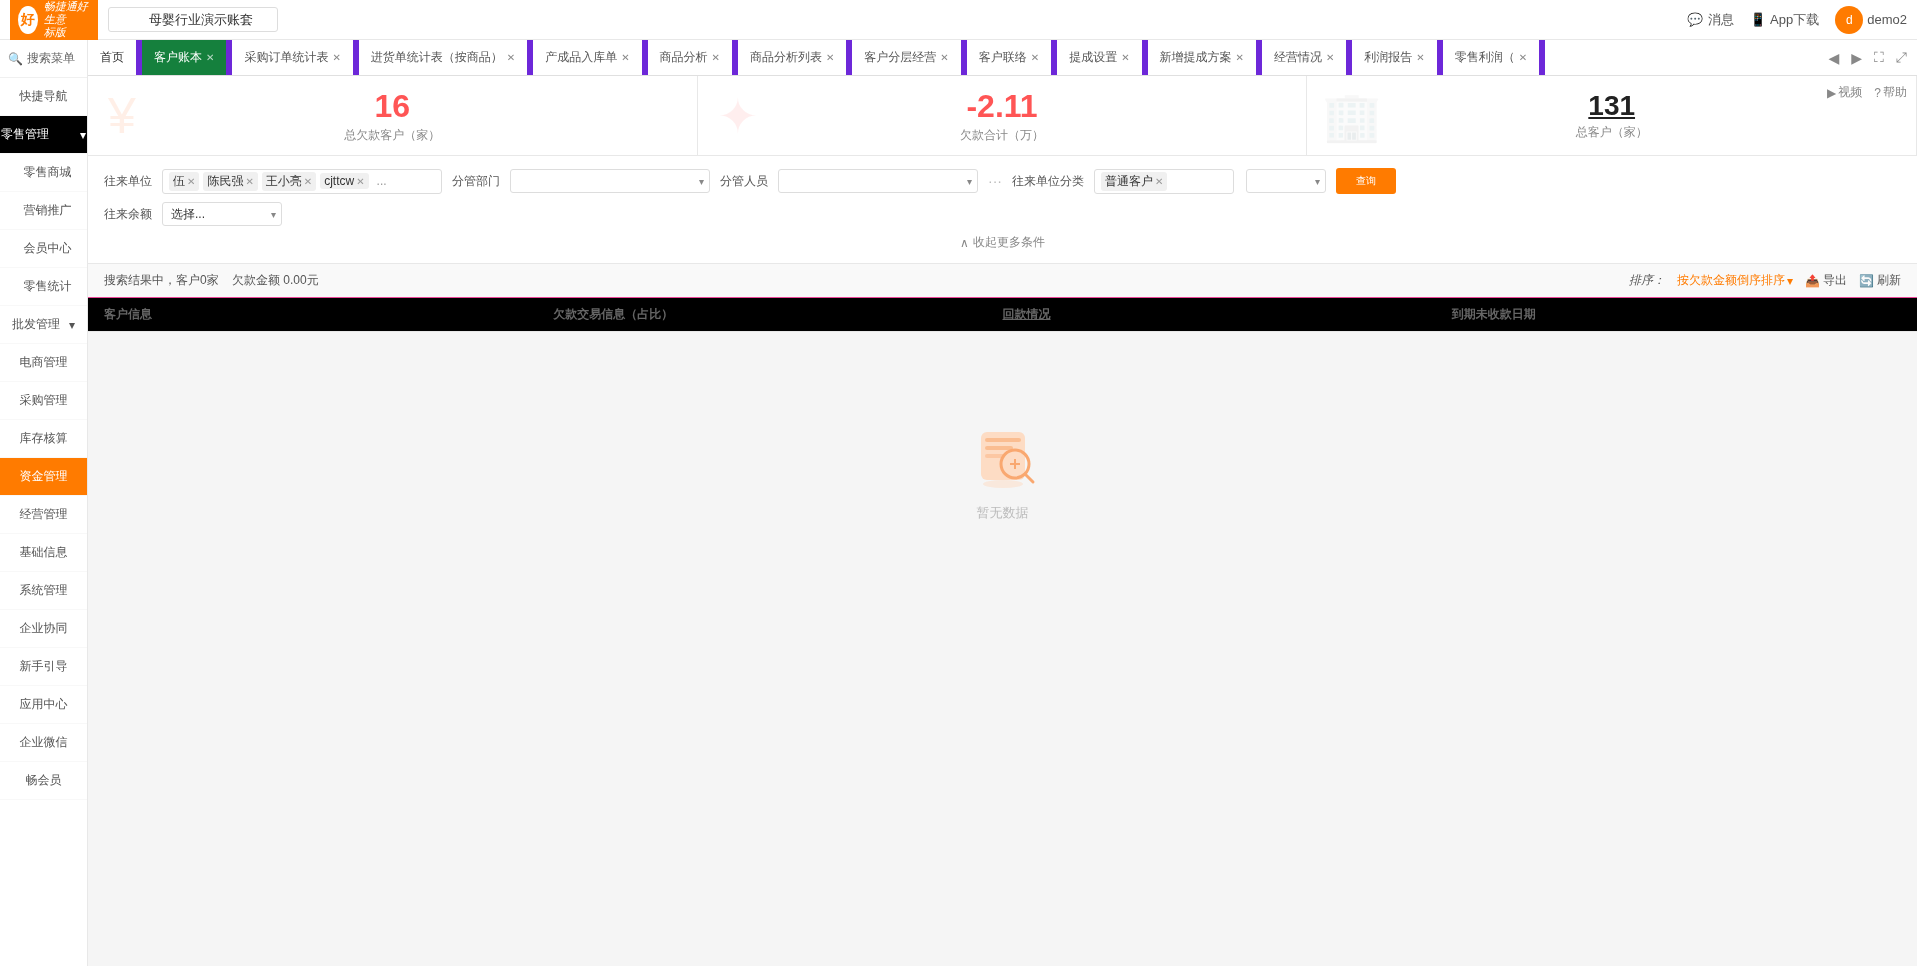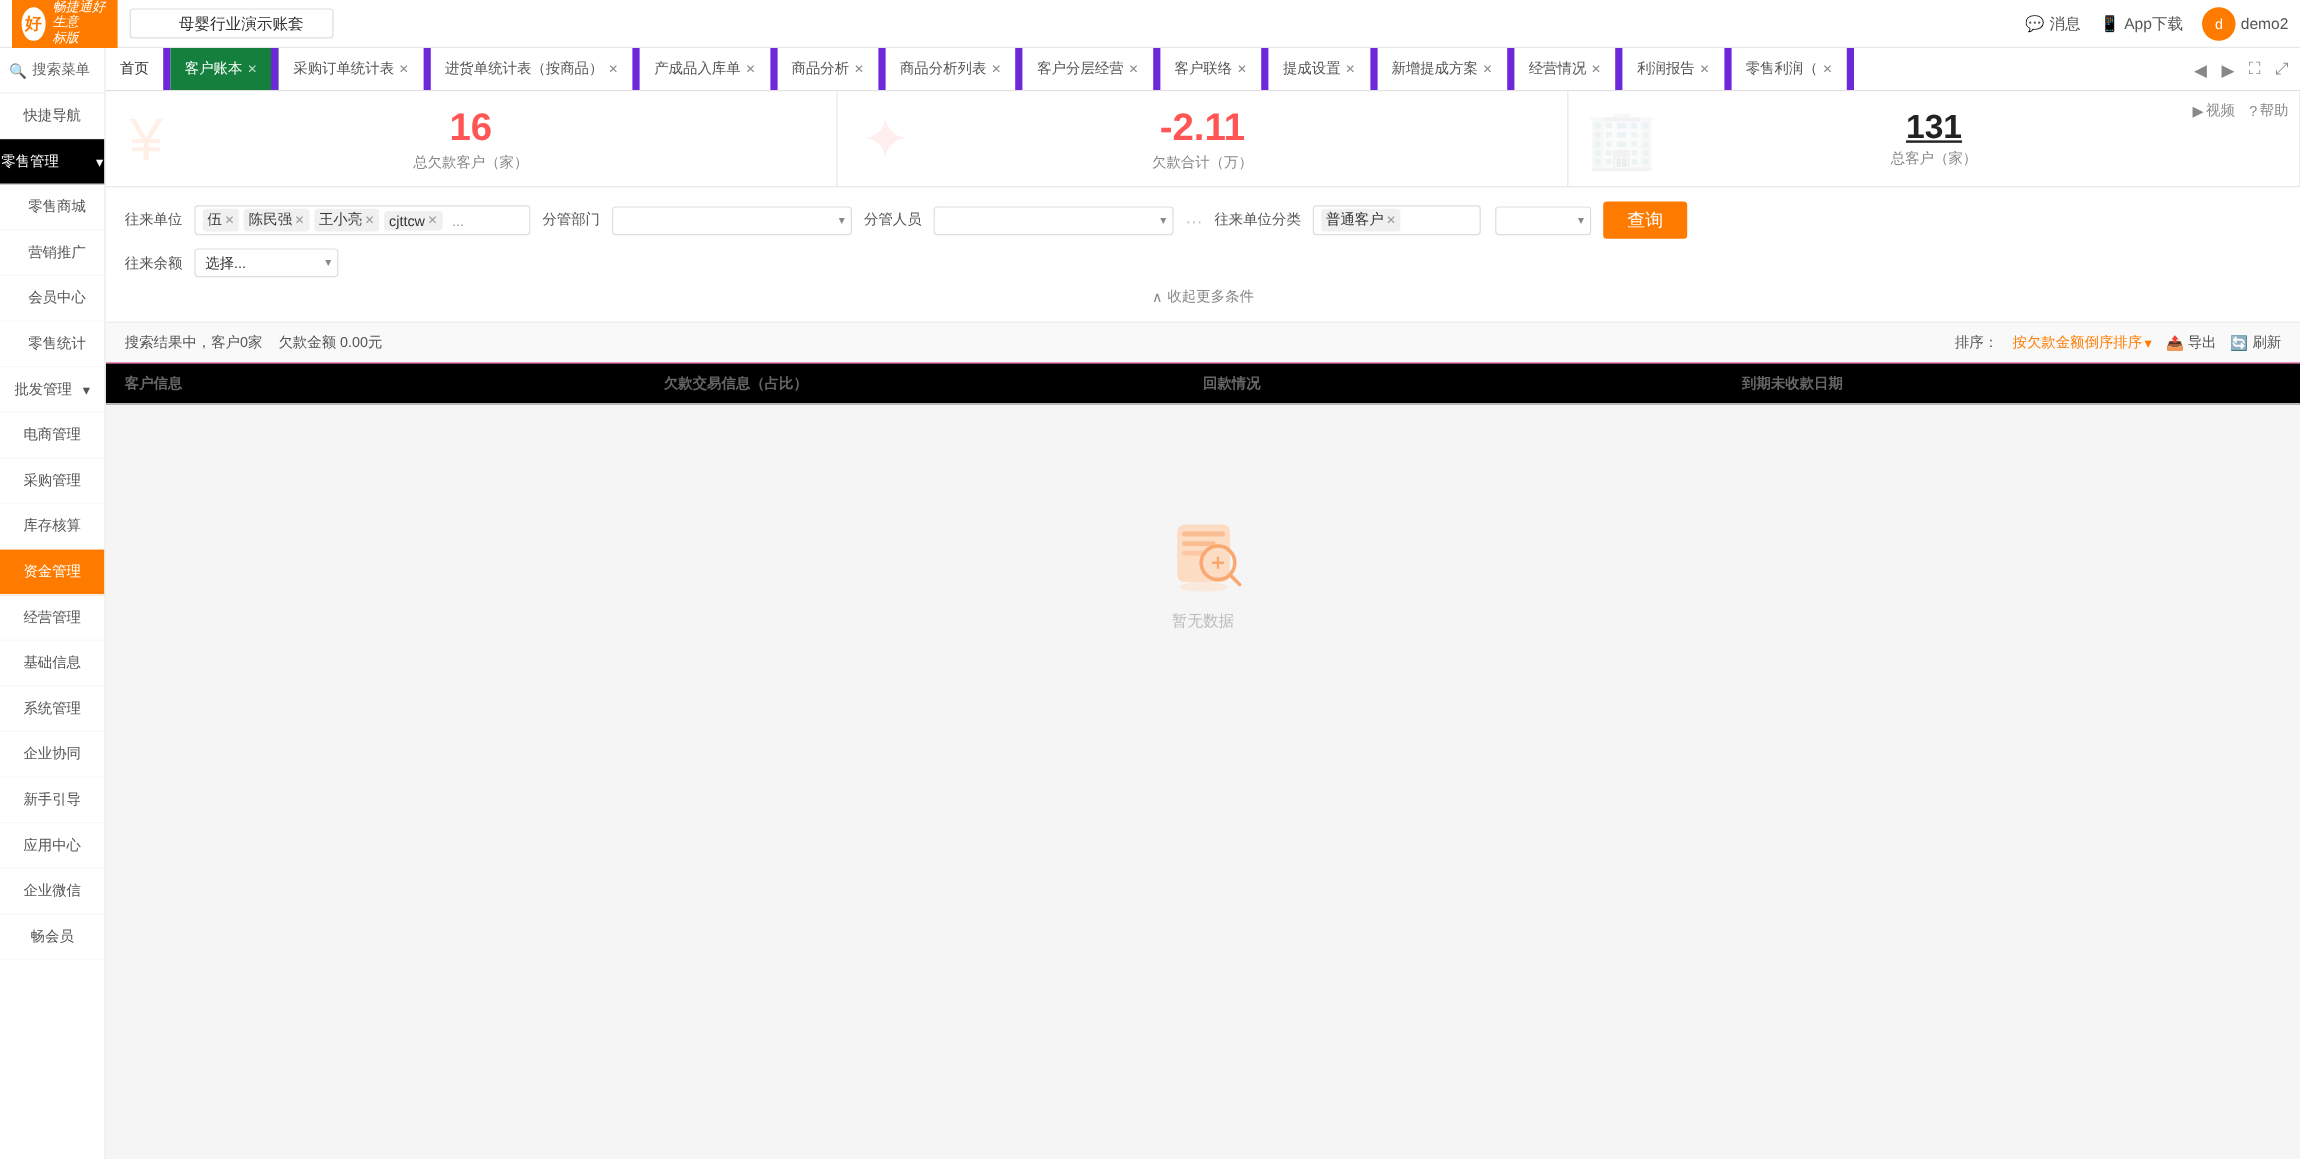--- a/index.html
+++ b/index.html
@@ -170,49 +170,49 @@
       font-size: 10px; color: #888; pointer-events: none;
     }
     .collapse-btn {
       display: flex; align-items: center; gap: 4px;
       color: #888; font-size: 12px; cursor: pointer;
       margin: 0 auto;
     }
     .query-btn {
       background: #ff7b00; color: #fff;
       border: none; border-radius: 3px;
-      padding: 6px 20px; font-size: 15px;
+      padding: 6px 20px; font-size: 10px;
       cursor: pointer; flex-shrink: 0;
     }
 
     
     .search-info {
       padding: 8px 16px;
       font-size: 12px; color: #555;
       background: #f9f9f9;
       display: flex; align-items: center; justify-content: space-between;
       border-bottom: 1px solid #ec4899;
     }
     .search-info-right { display: flex; align-items: center; gap: 12px; }
-    .sort-label { font-size: 12px; color: #555; }
+    .sort-label { font-size: 12px; color: #555; font-style: italic; }
     .sort-select { font-size: 12px; color: #ff7b00; cursor: pointer; display: flex; align-items: center; gap: 2px; }
     .action-btn { font-size: 12px; color: #555; cursor: pointer; display: flex; align-items: center; gap: 3px; }
 
     
     .table-header {
       background: #000000;
       display: flex;
       padding: 8px 16px;
       font-size: 12px; color: #666;
       font-weight: bold;
       border-bottom: 1px solid #e8e8e8;
     }
     .col-customer { flex: 2; }
     .col-debt { flex: 2; }
-    .col-repay { flex: 2; }
+    .col-repay { flex: 2; text-decoration: underline; }
     .col-date { flex: 2; }
 
     
     .empty-state {
       display: flex; flex-direction: column; align-items: center; justify-content: center;
       padding: 80px 0;
       color: #bbb; font-size: 13px;
     }
     .empty-icon {
       width: 80px; height: 80px; margin-bottom: 12px;

